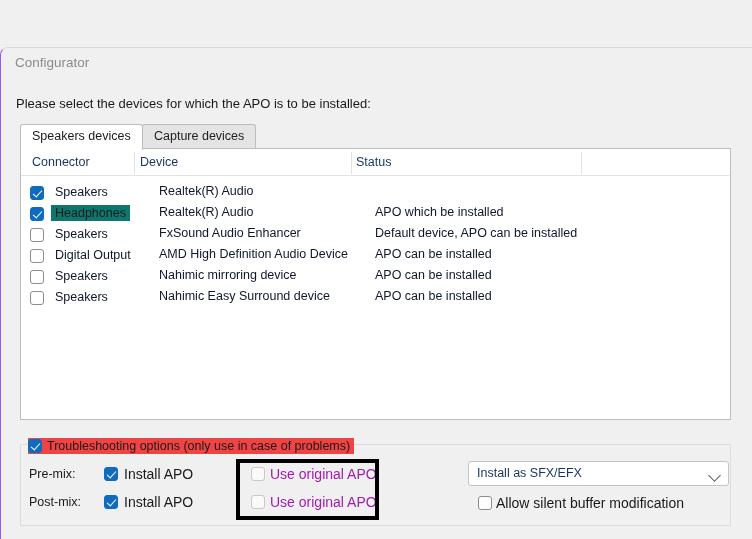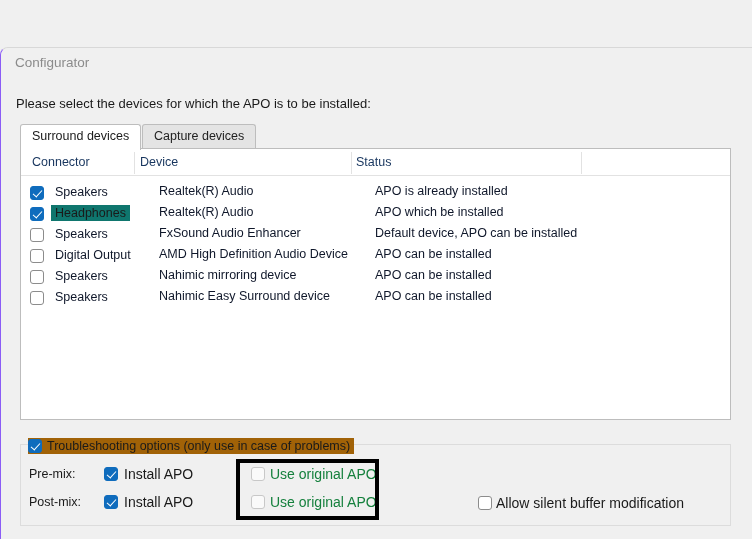--- a/index.html
+++ b/index.html
@@ -189,42 +189,42 @@
     width: 711px;
     height: 82px;
     border: 1px solid #dcdcdc;
     box-sizing: border-box;
   }
   #group-legend {
     position: absolute;
     left: 27px;
     top: 390px;
     height: 16px;
-    background: #a16207;
+    background: #ef4444;
     padding: 0 4px 0 0;
     white-space: nowrap;
     font-size: 12.5px;
     line-height: 16px;
     z-index: 4;
   }
   #group-legend .cb { position: relative; display: inline-block; vertical-align: -3px; margin-right: 5px; }
 
   .mixlabel {
     position: absolute;
     font-size: 12.5px;
     color: #1a1a1a;
     white-space: nowrap;
   }
   .optrow-label {
     position: absolute;
     font-size: 14px;
     white-space: nowrap;
     color: #1a1a1a;
   }
-  .optrow-label.dim { color: #15803d; }
+  .optrow-label.dim { color: #a21caf; }
 
   
   #annotation-box {
     position: absolute;
     left: 235px;
     top: 411px;
     width: 143px;
     height: 61px;
     border: 4px solid #000000;
     box-sizing: border-box;
@@ -287,39 +287,38 @@
 
 <div id="window">
 
   <div id="titlebar">
     <div id="title-text">Configurator</div>
   </div>
 
   <div id="prompt">Please select the devices for which the APO is to be installed:</div>
 
   <div id="tabstrip">
-    <div class="tab active">Surround devices</div>
+    <div class="tab active">Speakers devices</div>
     <div class="tab inactive">Capture devices</div>
   </div>
 
   <div id="listbox">
     <div id="header-row">
       <div class="col-head" style="left:11px;">Connector</div>
       <div class="col-head" style="left:119px;">Device</div>
       <div class="col-head" style="left:335px;">Status</div>
       <div class="col-sep" style="left:113px;"></div>
       <div class="col-sep" style="left:330px;"></div>
       <div class="col-sep" style="left:560px;"></div>
     </div>
 
     <div class="row" style="top:33px;">
       <div class="cb checked"></div>
       <div class="cell connector">Speakers</div>
       <div class="cell device">Realtek(R) Audio</div>
-      <div class="cell status">APO is already installed</div>
     </div>
 
     <div class="row" style="top:54px;">
       <div class="cb checked"></div>
       <div class="cell connector sel">Headphones</div>
       <div class="cell device">Realtek(R) Audio</div>
       <div class="cell status">APO which be installed</div>
     </div>
 
     <div class="row" style="top:75px;">
@@ -367,19 +366,23 @@
   <div class="optrow-label" style="left:123px; top:446px;">Install APO</div>
 
   <div class="cb disabled" style="left:250px; top:419px;"></div>
   <div class="optrow-label dim" style="left:269px; top:418px;">Use original APO</div>
 
   <div class="cb disabled" style="left:250px; top:447px;"></div>
   <div class="optrow-label dim" style="left:269px; top:446px;">Use original APO</div>
 
   <div id="annotation-box"></div>
 
+  <div id="dropdown">
+    <div id="dropdown-value">Install as SFX/EFX</div>
+    <div id="dropdown-chevron"></div>
+  </div>
 
   <div class="cb" style="left:477px; top:448px;"></div>
   <div class="optrow-label" style="left:495px; top:447px;">Allow silent buffer modification</div>
 
   <div class="btn" id="btn-ok">OK</div>
 
 </div>
 
 </body></html>

